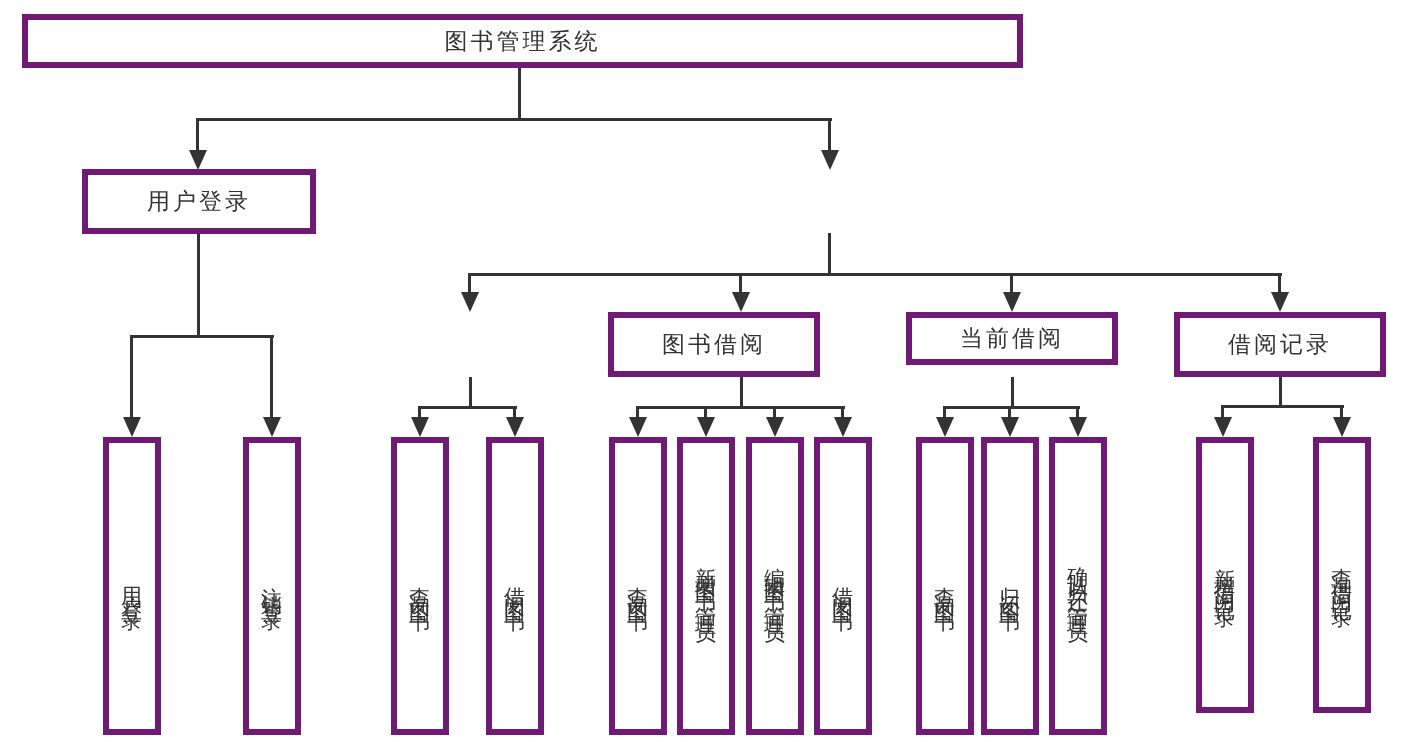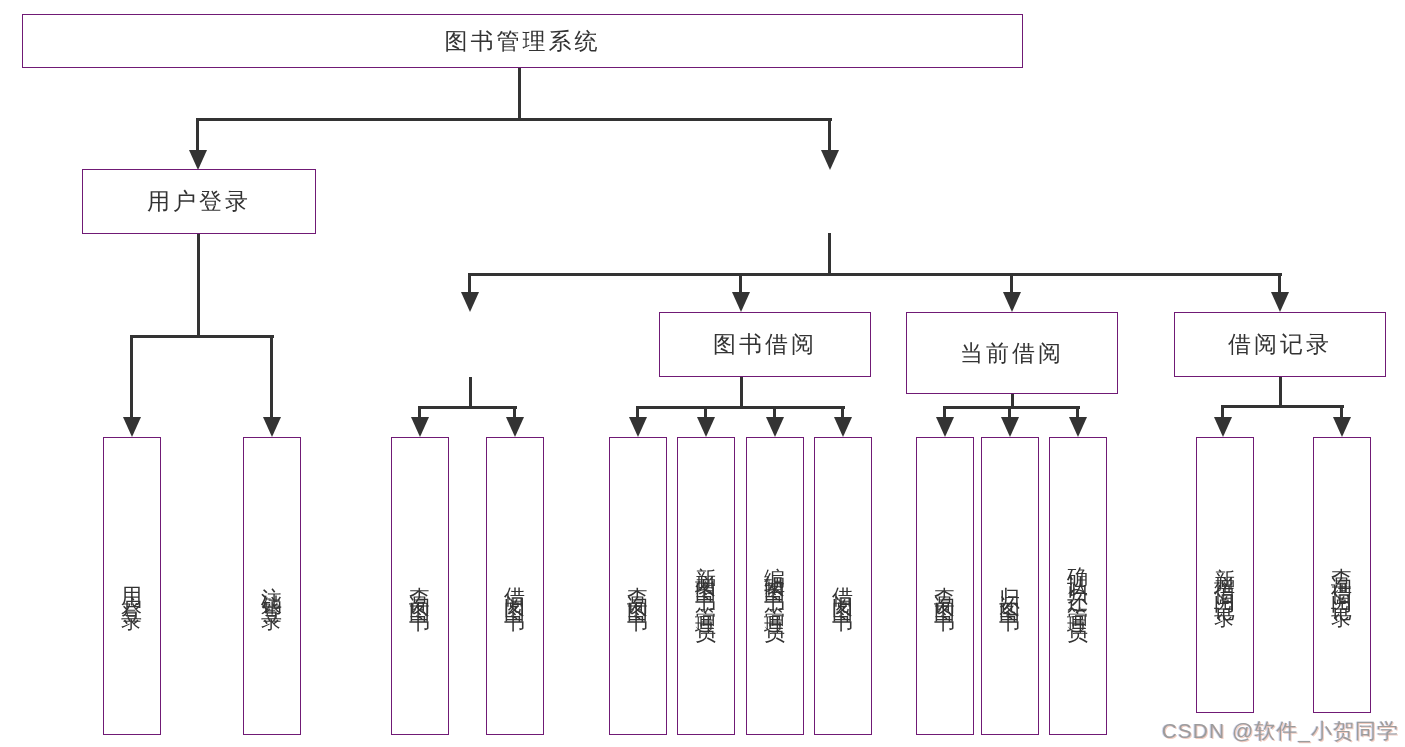--- a/index.html
+++ b/index.html
@@ -8,21 +8,21 @@
     width: 1405px;
     height: 747px;
     background: #ffffff;
     font-family: "Liberation Sans", "DejaVu Sans", sans-serif;
     color: #333333;
     overflow: hidden;
   }
   .node {
     position: absolute;
     box-sizing: border-box;
-    border: 1px solid #701a75;
+    border: 6px solid #701a75;
     background: #ffffff;
     display: flex;
     align-items: center;
     justify-content: center;
     z-index: 2;
   }
   .node.h span {
     font-size: 23px;
     letter-spacing: 3px;
     white-space: nowrap;
@@ -67,24 +67,24 @@
 <div class="canvas">
 
   <div class="node h" style="left:22px; top:14px; width:1001px; height:54px;">
     <span>图书管理系统</span>
   </div>
 
   <div class="node h" style="left:82px; top:169px; width:234px; height:65px;">
     <span>用户登录</span>
   </div>
 
-  <div class="node h" style="left:659px; top:312px; width:212px; height:65px;">
+  <div class="node h" style="left:608px; top:312px; width:212px; height:65px;">
     <span>图书借阅</span>
   </div>
-  <div class="node h" style="left:906px; top:312px; width:212px; height:82px;">
+  <div class="node h" style="left:906px; top:312px; width:212px; height:53px;">
     <span>当前借阅</span>
   </div>
   <div class="node h" style="left:1174px; top:312px; width:212px; height:65px;">
     <span>借阅记录</span>
   </div>
 
   <div class="node v" style="left:103px; top:437px; width:58px; height:298px;">
     <span>用户登录</span>
   </div>
   <div class="node v" style="left:243px; top:437px; width:58px; height:298px;">
@@ -218,15 +218,14 @@
   <div class="hline" style="left:1222px; top:405px; width:122px;"></div>
   <div class="arrow" style="left:1214px; top:405px; height:32px;">
       <i class="shaft"></i>
       <i class="head"></i>
     </div>
   <div class="arrow" style="left:1333px; top:405px; height:32px;">
       <i class="shaft"></i>
       <i class="head"></i>
     </div>
 
-  <div class="watermark">CSDN @软件_小贺同学</div>
 
 </div>
 
 </body></html>

